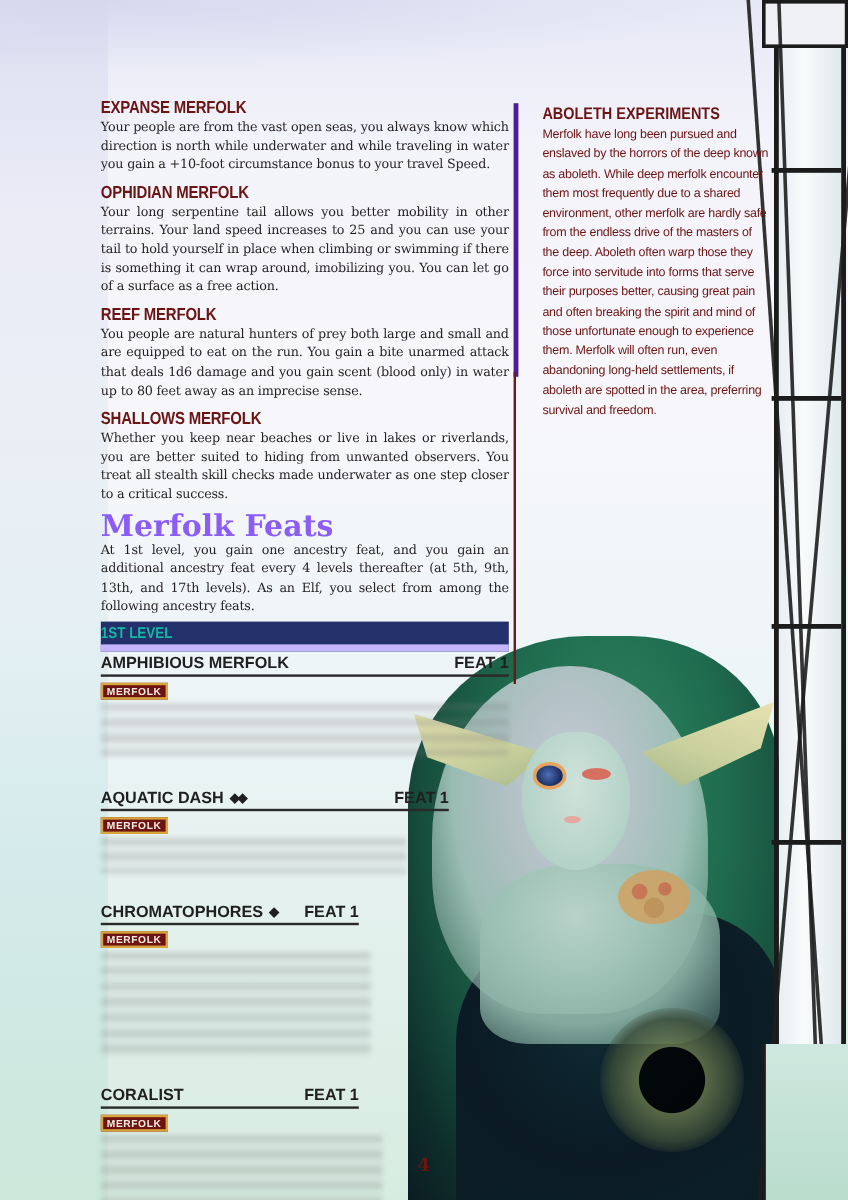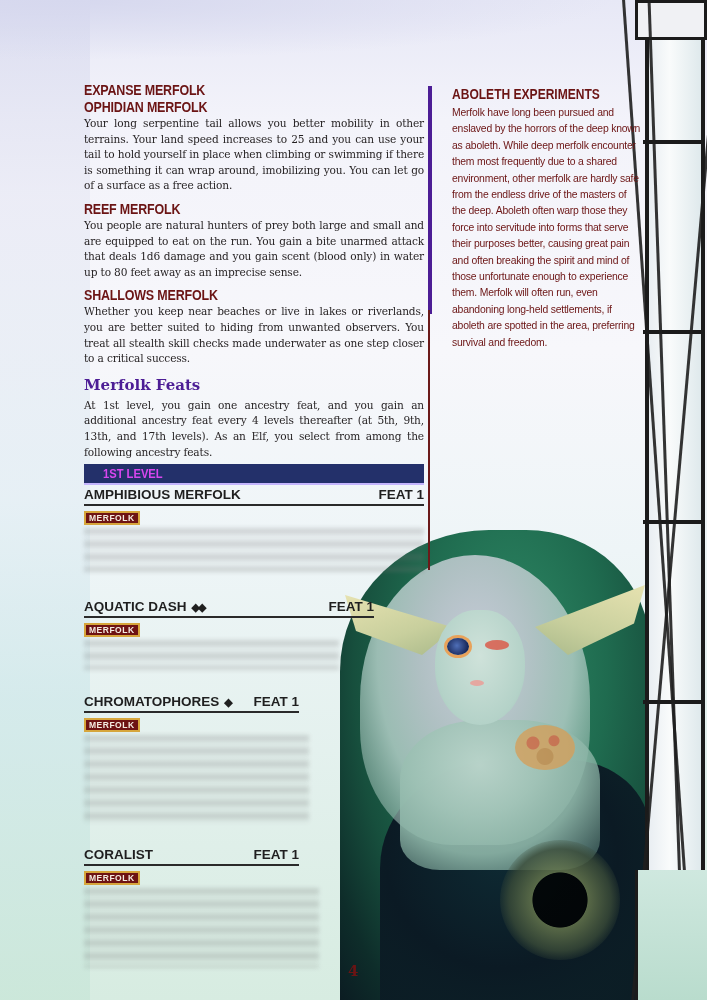--- a/index.html
+++ b/index.html
@@ -127,27 +127,27 @@
   }
   .sidebar-h {
     font-family: "Liberation Sans", sans-serif; font-weight: bold; font-size: 14px;
     color: #6b1414; margin: 0 0 2px 0; line-height: 17px; transform: scaleX(0.86); transform-origin: left; white-space: nowrap;
   }
   .sidebar-p {
     font-family: Liberation Sans, sans-serif; font-size: 10.4px; line-height: 16.4px;
     color: #6b1414; margin: 0; letter-spacing: -0.2px;
   }
   .feats-title {
-    font-family: "DejaVu Serif", serif; font-weight: bold; font-size: 15px; color: #4c1d95;
+    font-family: "DejaVu Serif", serif; font-weight: bold; font-size: 25px; color: #8b5cf6;
     margin: 4px 0 2px 0; line-height: 22px;
   }
   .level-bar {
-    background: #23306a; color: #d946ef; height: 19px; margin-top: 4px;
-    border-bottom: 2px solid #c4b5fd;
-    font-family: "Liberation Sans", sans-serif; font-weight: bold; font-size: 13px; line-height: 19px; padding-left: 19px;
+    background: #23306a; color: #14b8a6; height: 19px; margin-top: 4px;
+    border-bottom: 6px solid #c4b5fd;
+    font-family: "Liberation Sans", sans-serif; font-weight: bold; font-size: 13px; line-height: 19px; padding-left: 0;
   }
   .level-bar span { display: inline-block; transform: scaleX(0.86); transform-origin: left; }
   .feat-head {
     display: flex; justify-content: space-between; align-items: flex-end;
     border-bottom: 2px solid #2a2a2a; height: 19px;
     font-family: "Liberation Sans", sans-serif; font-weight: bold; font-size: 13.5px; color: #1f1f1f; line-height: 18px;
   }
   .feat-head .name { display: flex; gap: 5px; }
   .feat-head .action { font-size: 11px; letter-spacing: -2px; }
   .trait {
@@ -194,20 +194,21 @@
   <div class="ring" style="top:520px"></div>
   <div class="ring" style="top:700px"></div>
   <div class="vine" style="left:22px; transform:skewX(4deg)"></div>
   <div class="vine" style="left:40px; transform:skewX(-5deg)"></div>
   <div class="vine" style="left:30px; transform:skewX(2deg)"></div>
   <div class="base"></div>
 </div>
 
 <div class="col-left">
   <h3 class="sub-h">EXPANSE MERFOLK</h3>
+  <p class="para">Your people are from the vast open seas, you always know which direction is north while underwater and while traveling in water you gain a +10-foot circumstance bonus to your travel Speed.</p>
 
   <h3 class="sub-h">OPHIDIAN MERFOLK</h3>
   <p class="para">Your long serpentine tail allows you better mobility in other terrains. Your land speed increases to 25 and you can use your tail to hold yourself in place when climbing or swimming if there is something it can wrap around, imobilizing you. You can let go of a surface as a free action.</p>
 
   <h3 class="sub-h">REEF MERFOLK</h3>
   <p class="para">You people are natural hunters of prey both large and small and are equipped to eat on the run. You gain a bite unarmed attack that deals 1d6 damage and you gain scent (blood only) in water up to 80 feet away as an imprecise sense.</p>
 
   <h3 class="sub-h">SHALLOWS MERFOLK</h3>
   <p class="para">Whether  you keep near beaches or live in lakes or riverlands, you are better suited to hiding from unwanted observers. You treat all stealth skill checks made underwater as one step closer to a critical success.</p>
 

